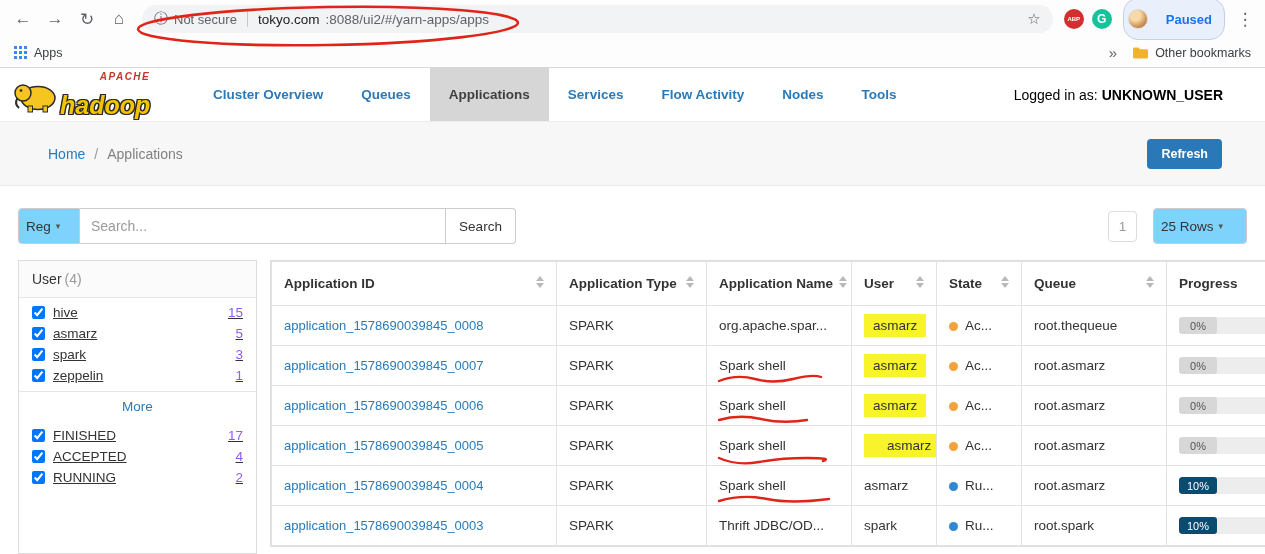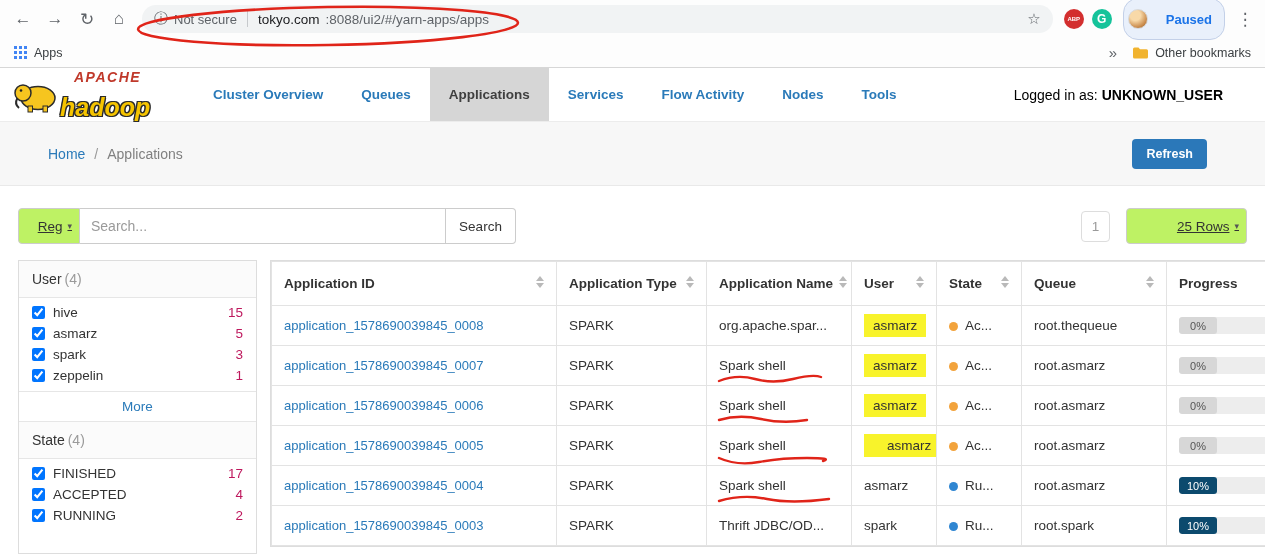--- a/index.html
+++ b/index.html
@@ -59,90 +59,90 @@
   .overflow-chevrons { color: #5f6368; font-size: 15px; }
 
   
   .app-header {
     height: 54px; background: #fff; border-bottom: 1px solid #ececec;
     display: flex; align-items: stretch; padding-left: 12px;
   }
   .logo { display: flex; align-items: center; gap: 2px; width: 168px; flex-shrink: 0; }
   .logo-text { display: flex; flex-direction: column; line-height: 1; }
   .logo-apache {
-    color: #c0392b; font-size: 14px; font-weight: bold; font-style: italic;
-    letter-spacing: 1.5px; margin-bottom: 11px; margin-left: 14px;
+    color: #c0392b; font-size: 10px; font-weight: bold; font-style: italic;
+    letter-spacing: 1.5px; margin-bottom: 11px; margin-left: 14px; text-align: right;
   }
   .logo-hadoop {
     color: #f5c400; font-size: 25px; font-weight: bold; font-style: italic;
     text-shadow: 1.3px 1.3px 0 #2b2b2b, -1.3px -1.3px 0 #2b2b2b, 1.3px -1.3px 0 #2b2b2b, -1.3px 1.3px 0 #2b2b2b;
   }
   .main-nav { display: flex; align-items: stretch; margin-left: 14px; }
   .nav-item {
     display: flex; align-items: center; padding: 0 19px;
     color: #2a7ab9; font-weight: bold; font-size: 13.5px; cursor: pointer;
   }
   .nav-item.active { background: #d6d6d6; color: #3f3f3f; }
   .logged-in { margin-left: auto; align-self: center; padding-right: 42px; font-size: 14px; color: #000000; }
   .logged-in b { font-weight: bold; }
 
   
   .breadcrumb-strip {
     height: 64px; background: #f7f7f7; border-bottom: 1px solid #e9e9e9;
-    display: flex; align-items: center; padding: 0 58px 0 48px; font-size: 14px;
+    display: flex; align-items: center; padding: 0 43px 0 48px; font-size: 14px;
   }
   .crumb-home { color: #2a7ab9; cursor: pointer; }
   .crumb-sep { color: #999; margin: 0 9px; }
   .crumb-current { color: #808080; }
   .refresh-btn {
     margin-left: auto; background: #2b78b9; color: #fff; border: none;
     border-radius: 4px; padding: 8px 14px; font-size: 12.5px; font-weight: bold;
     cursor: pointer; font-family: inherit; text-align: right;
   }
 
   
   .search-row { display: flex; align-items: center; margin: 22px 18px 16px 18px; }
   .select-box {
-    height: 36px; border: 1px solid #ccc; background: #bef264;
-    display: flex; align-items: center; justify-content: flex-end;
-    font-size: 13.5px; color: #333; padding: 0 7px; cursor: pointer; text-decoration: underline;
+    height: 36px; border: 1px solid #ccc; background: #7dd3fc;
+    display: flex; align-items: center; justify-content: flex-start;
+    font-size: 13.5px; color: #333; padding: 0 7px; cursor: pointer;
   }
   .search-type { width: 62px; border-radius: 4px 0 0 4px; overflow: hidden; white-space: nowrap; }
   .caret { font-size: 9px; color: #555; margin-left: 5px; }
   .search-input {
     width: 366px; height: 36px; border: 1px solid #ccc; border-left: none;
     padding: 0 11px; font-size: 14px; font-family: inherit; color: #333; outline: none;
   }
   .search-input::placeholder { color: #9a9a9a; }
   .search-btn {
     height: 36px; width: 70px; border: 1px solid #ccc; border-left: none;
     background: #fff; border-radius: 0 4px 4px 0; font-size: 13.5px; color: #333;
     cursor: pointer; font-family: inherit;
   }
   .search-right { margin-left: auto; display: flex; align-items: center; gap: 16px; }
   .page-box {
     min-width: 29px; height: 31px; border: 1px solid #ddd; border-radius: 4px;
     display: flex; align-items: center; justify-content: center;
     font-size: 13.5px; color: #9a9a9a; cursor: pointer; padding: 0 6px;
   }
-  .rows-select { width: 121px; border-radius: 4px; }
+  .rows-select { width: 94px; border-radius: 4px; }
 
   
   .content { display: flex; gap: 13px; padding-left: 18px; height: 294px; overflow: hidden; align-items: flex-start; }
 
   .facet-panel { width: 239px; height: 100%; background: #fff; border: 1px solid #ddd; flex-shrink: 0; overflow: hidden; }
   .facet-header {
     padding: 10px 13px; font-size: 14px; color: #333; background: #fbfbfb;
     border-bottom: 1px solid #e6e6e6;
   }
   .facet-header .cnt { color: #9a9a9a; margin-left: 3px; }
   .facet-list { padding: 4px 0 5px 0; }
-  .facet-item { display: flex; align-items: center; padding: 3px 13px; font-size: 13.5px; color: #333; }
+  .facet-item { display: flex; align-items: center; padding: 3px 13px; font-size: 13.5px; color: #333; text-decoration: underline; }
   .facet-item input { margin-right: 8px; }
-  .facet-count { margin-left: auto; color: #be185d; }
+  .facet-count { margin-left: auto; color: #8b5cf6; }
   .facet-more {
     text-align: center; padding: 7px 0; color: #2a7ab9; font-size: 13.5px;
     border-top: 1px solid #e6e6e6; cursor: pointer;
   }
   .facet-header.second { border-top: 1px solid #e6e6e6; }
 
   .table-panel { width: 995px; overflow: hidden; background: #fff; border: 1px solid #ddd; border-right: none; flex-shrink: 0; }
   table { border-collapse: collapse; width: 1080px; table-layout: fixed; font-size: 13.5px; }
   th, td {
     border: 1px solid #e3e3e3; height: 40px; padding: 0 12px;
@@ -297,23 +297,20 @@
         <span>spark</span>
         <span class="facet-count">3</span>
       </div>
       <div class="facet-item">
         <input type="checkbox" checked="" style="">
         <span>zeppelin</span>
         <span class="facet-count">1</span>
       </div>
     </div>
     <div class="facet-more">More</div>
-    <div class="facet-header second">
-      <span>State</span><span class="cnt">(4)</span>
-    </div>
     <div class="facet-list">
       <div class="facet-item">
         <input type="checkbox" checked="" style="">
         <span>FINISHED</span>
         <span class="facet-count">17</span>
       </div>
       <div class="facet-item">
         <input type="checkbox" checked="" style="">
         <span>ACCEPTED</span>
         <span class="facet-count">4</span>

